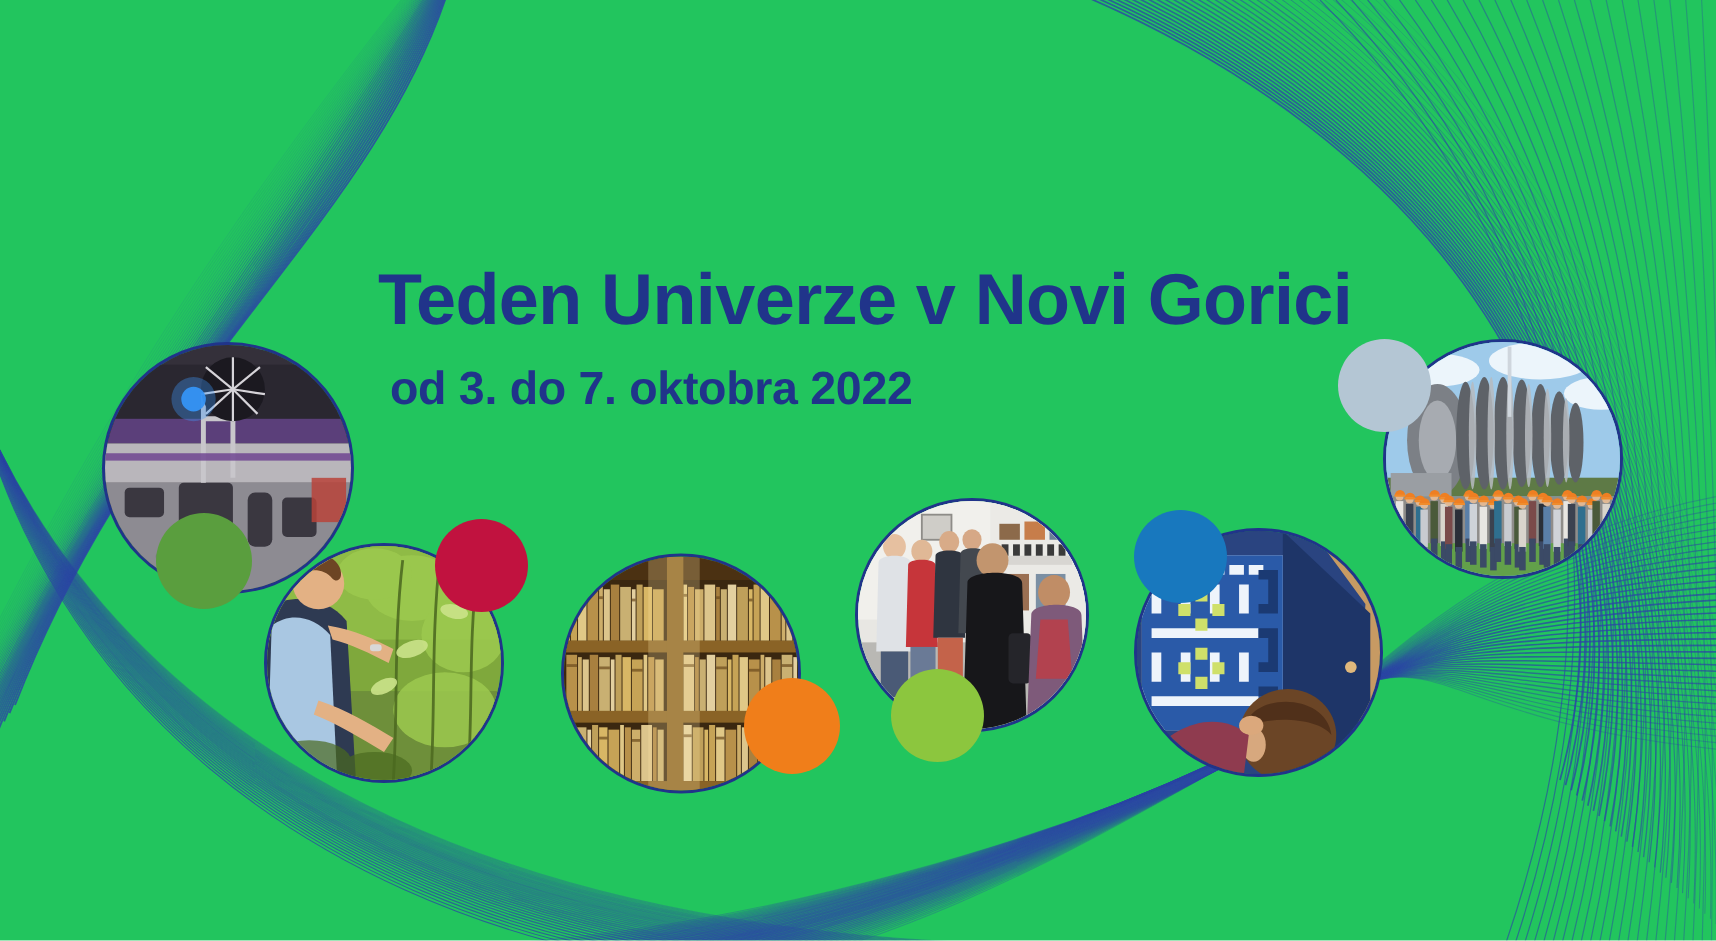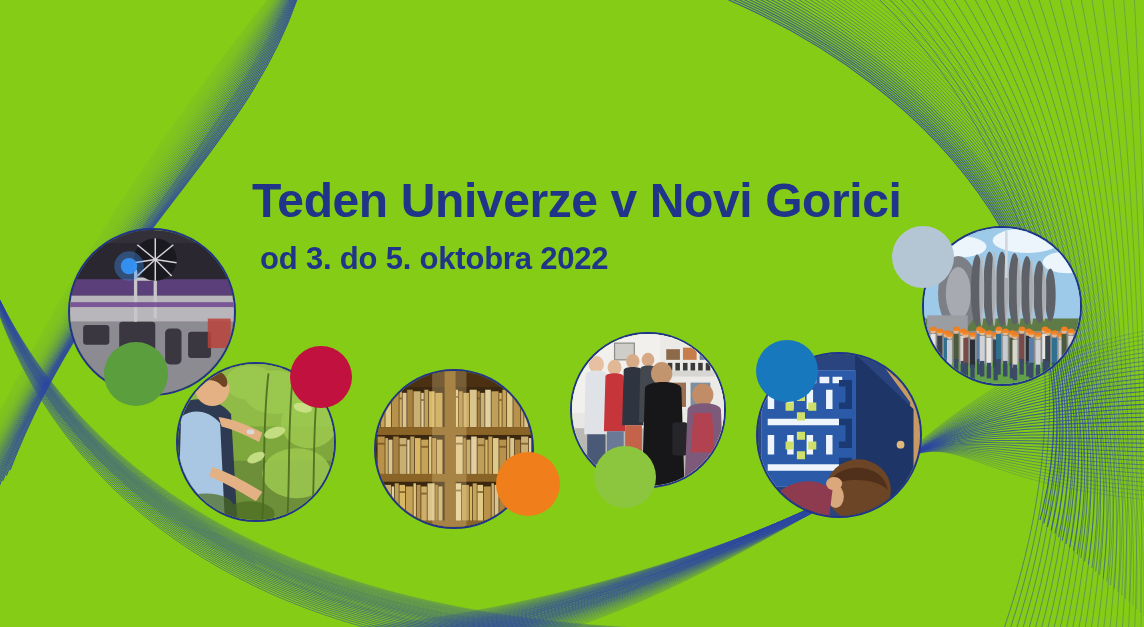--- a/index.html
+++ b/index.html
@@ -71,21 +71,21 @@
 
   
   .accent-dot {
     position: absolute;
     border-radius: 50%;
   }
 </style>
 </head>
 <body>
 
-<div id="poster" style="background: #84cc16;">
+<div id="poster" style="background: #22c55e;">
 
   <svg id="bg-swirl" viewBox="0 0 1144 627" preserveAspectRatio="none" aria-hidden="true">
     <defs>
 
       <g id="swirlGroupTL"></g>
     </defs>
     <g id="lineart-tl" fill="none" stroke="#2b46a4" stroke-width="0.9">
         <path d="M300,-10 C250,150 95,250 10,470" fill="none" stroke-width="1.2" opacity="0.85"></path>
         <path d="M299.3939393939394,-10.181818181818182 C245.45454545454547,151.8181818181818 92.12121212121212,254.24242424242425 6.363636363636363,475.45454545454544" fill="none" stroke-width="1.1977359612865421" opacity="0.8348484848484848"></path>
         <path d="M298.7878787878788,-10.363636363636363 C240.9090909090909,153.63636363636363 89.24242424242425,258.4848484848485 2.7272727272727266,480.90909090909093" fill="none" stroke-width="1.1909643486313533" opacity="0.8196969696969697"></path>
@@ -742,16 +742,16 @@
       <div class="accent-dot" style="left: 104px; top: 342px; width: 64px; height: 64px; background: rgb(90, 158, 62);"></div>
       <div class="accent-dot" style="left: 290px; top: 346px; width: 62px; height: 62px; background: rgb(193, 18, 63);"></div>
       <div class="accent-dot" style="left: 496px; top: 452px; width: 64px; height: 64px; background: rgb(240, 126, 26);"></div>
       <div class="accent-dot" style="left: 594px; top: 446px; width: 62px; height: 62px; background: rgb(140, 198, 62);"></div>
       <div class="accent-dot" style="left: 756px; top: 340px; width: 62px; height: 62px; background: rgb(24, 120, 190);"></div>
       <div class="accent-dot" style="left: 892px; top: 226px; width: 62px; height: 62px; background: rgb(180, 198, 212);"></div>
     </div>
 
   <div class="headline-block">
     <h1 class="poster-title" style="color: rgb(32, 52, 138);">Teden Univerze v Novi Gorici</h1>
-    <div class="poster-subtitle" style="color: rgb(32, 52, 138);">od 3. do 5. oktobra 2022</div>
+    <div class="poster-subtitle" style="color: rgb(32, 52, 138);">od 3. do 7. oktobra 2022</div>
   </div>
 
 </div>
 
 </body></html>

